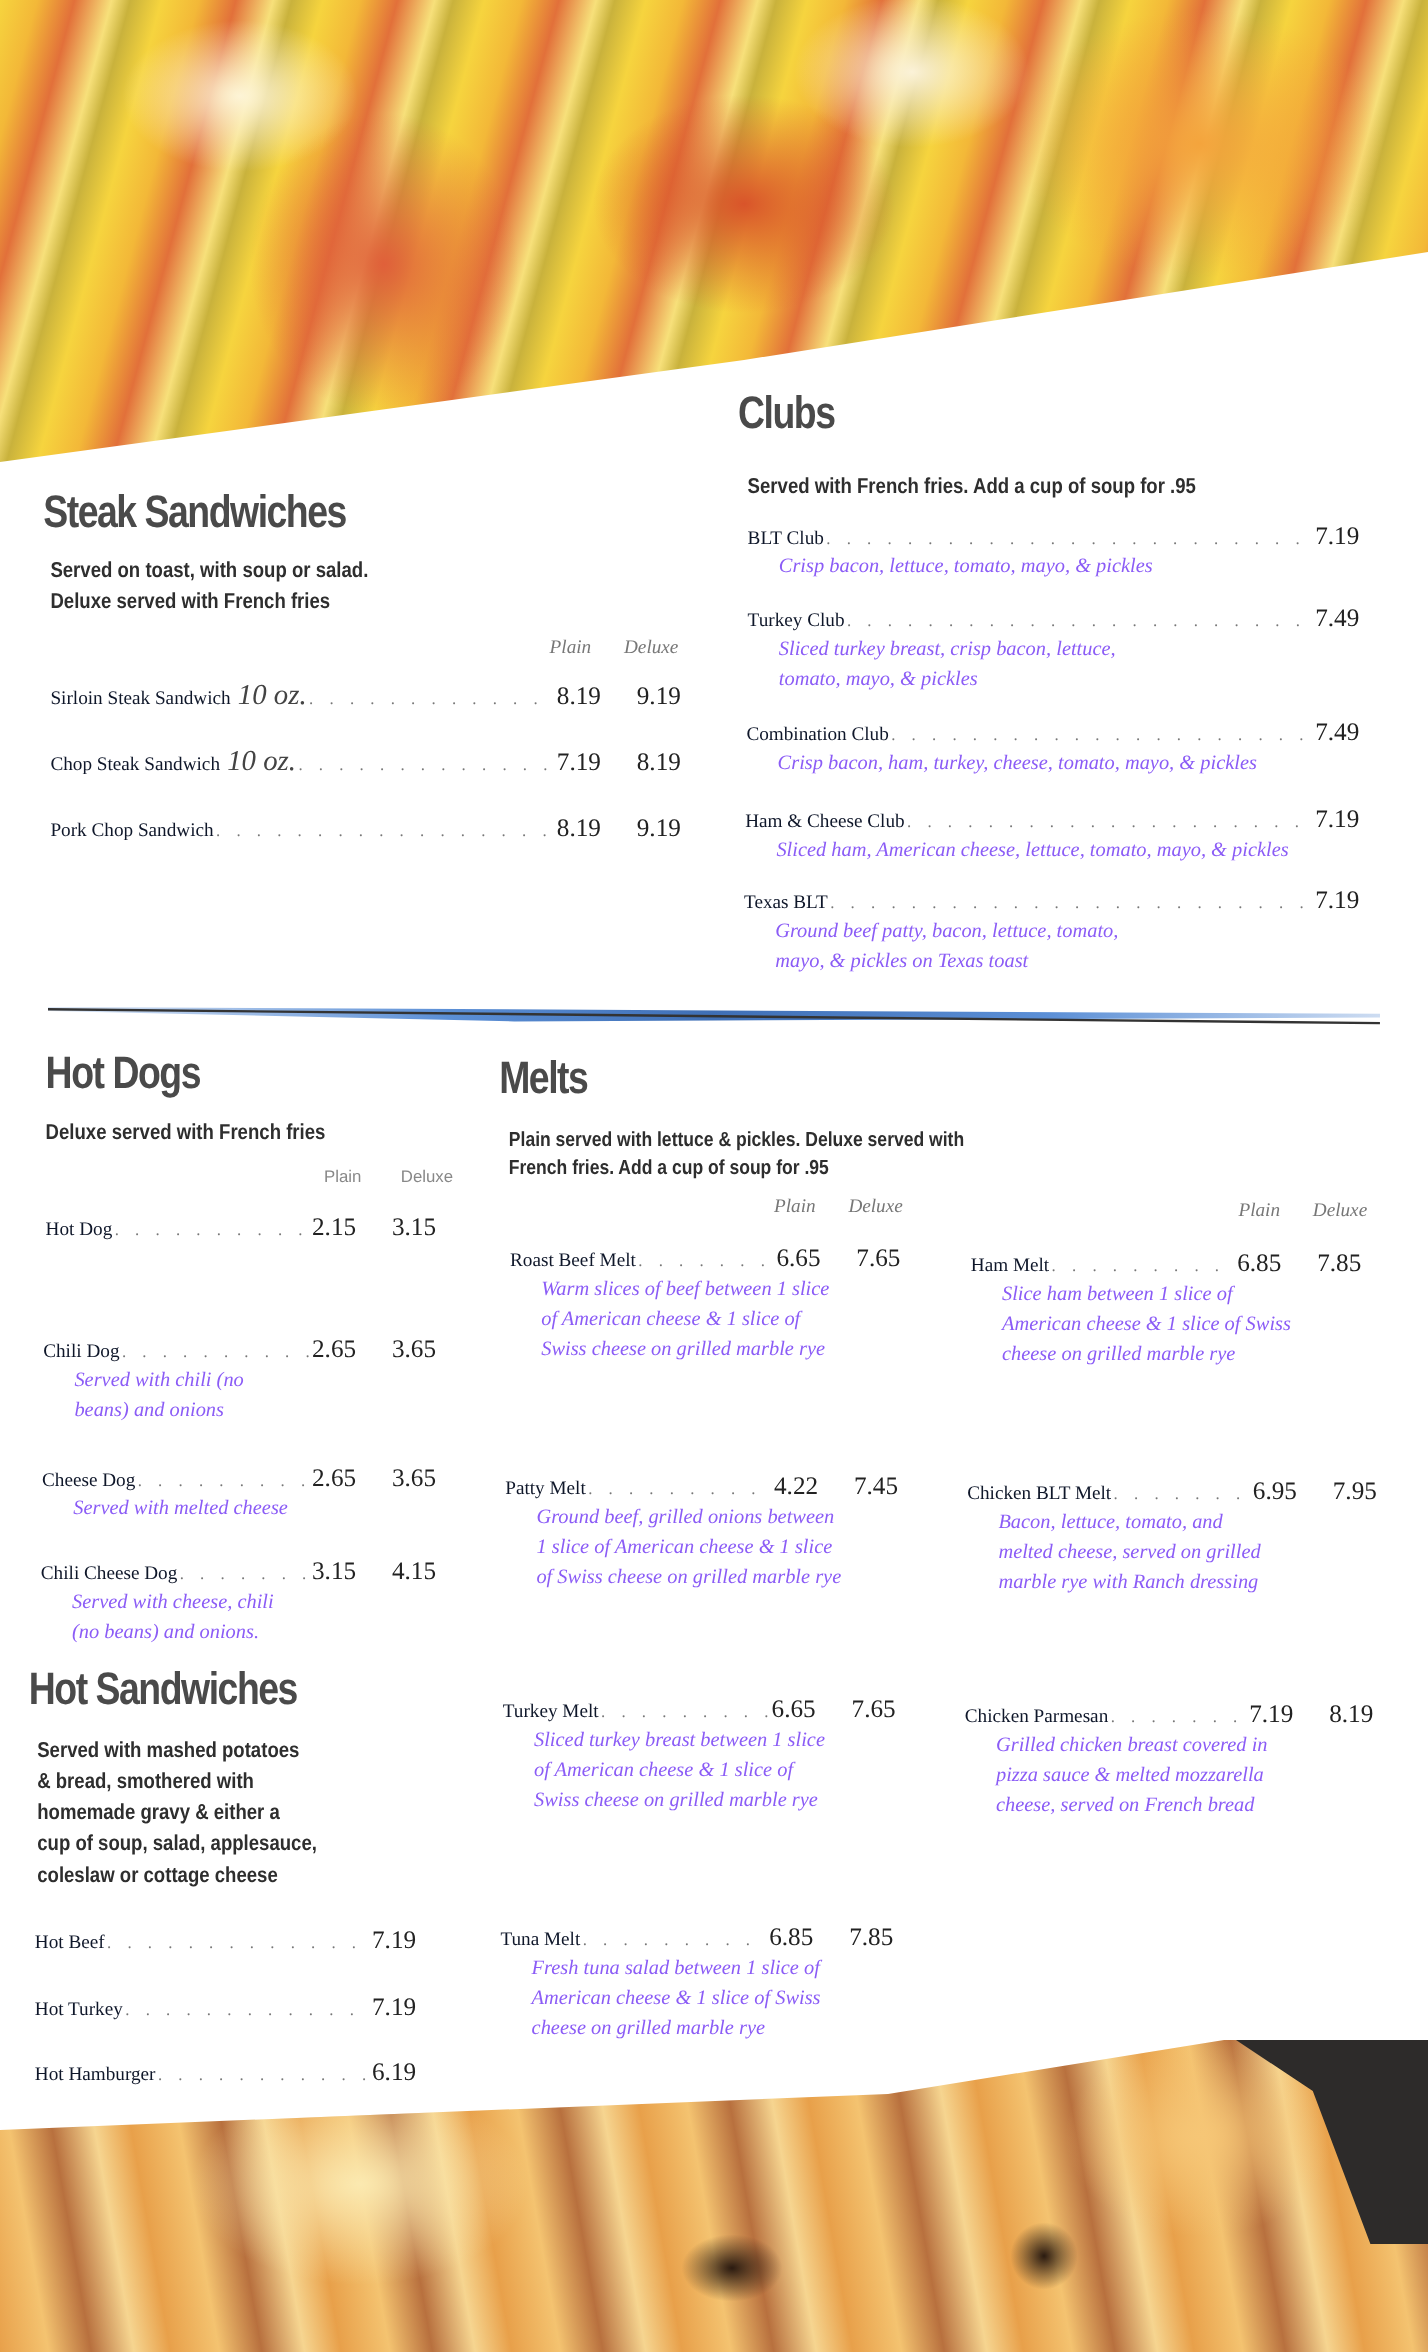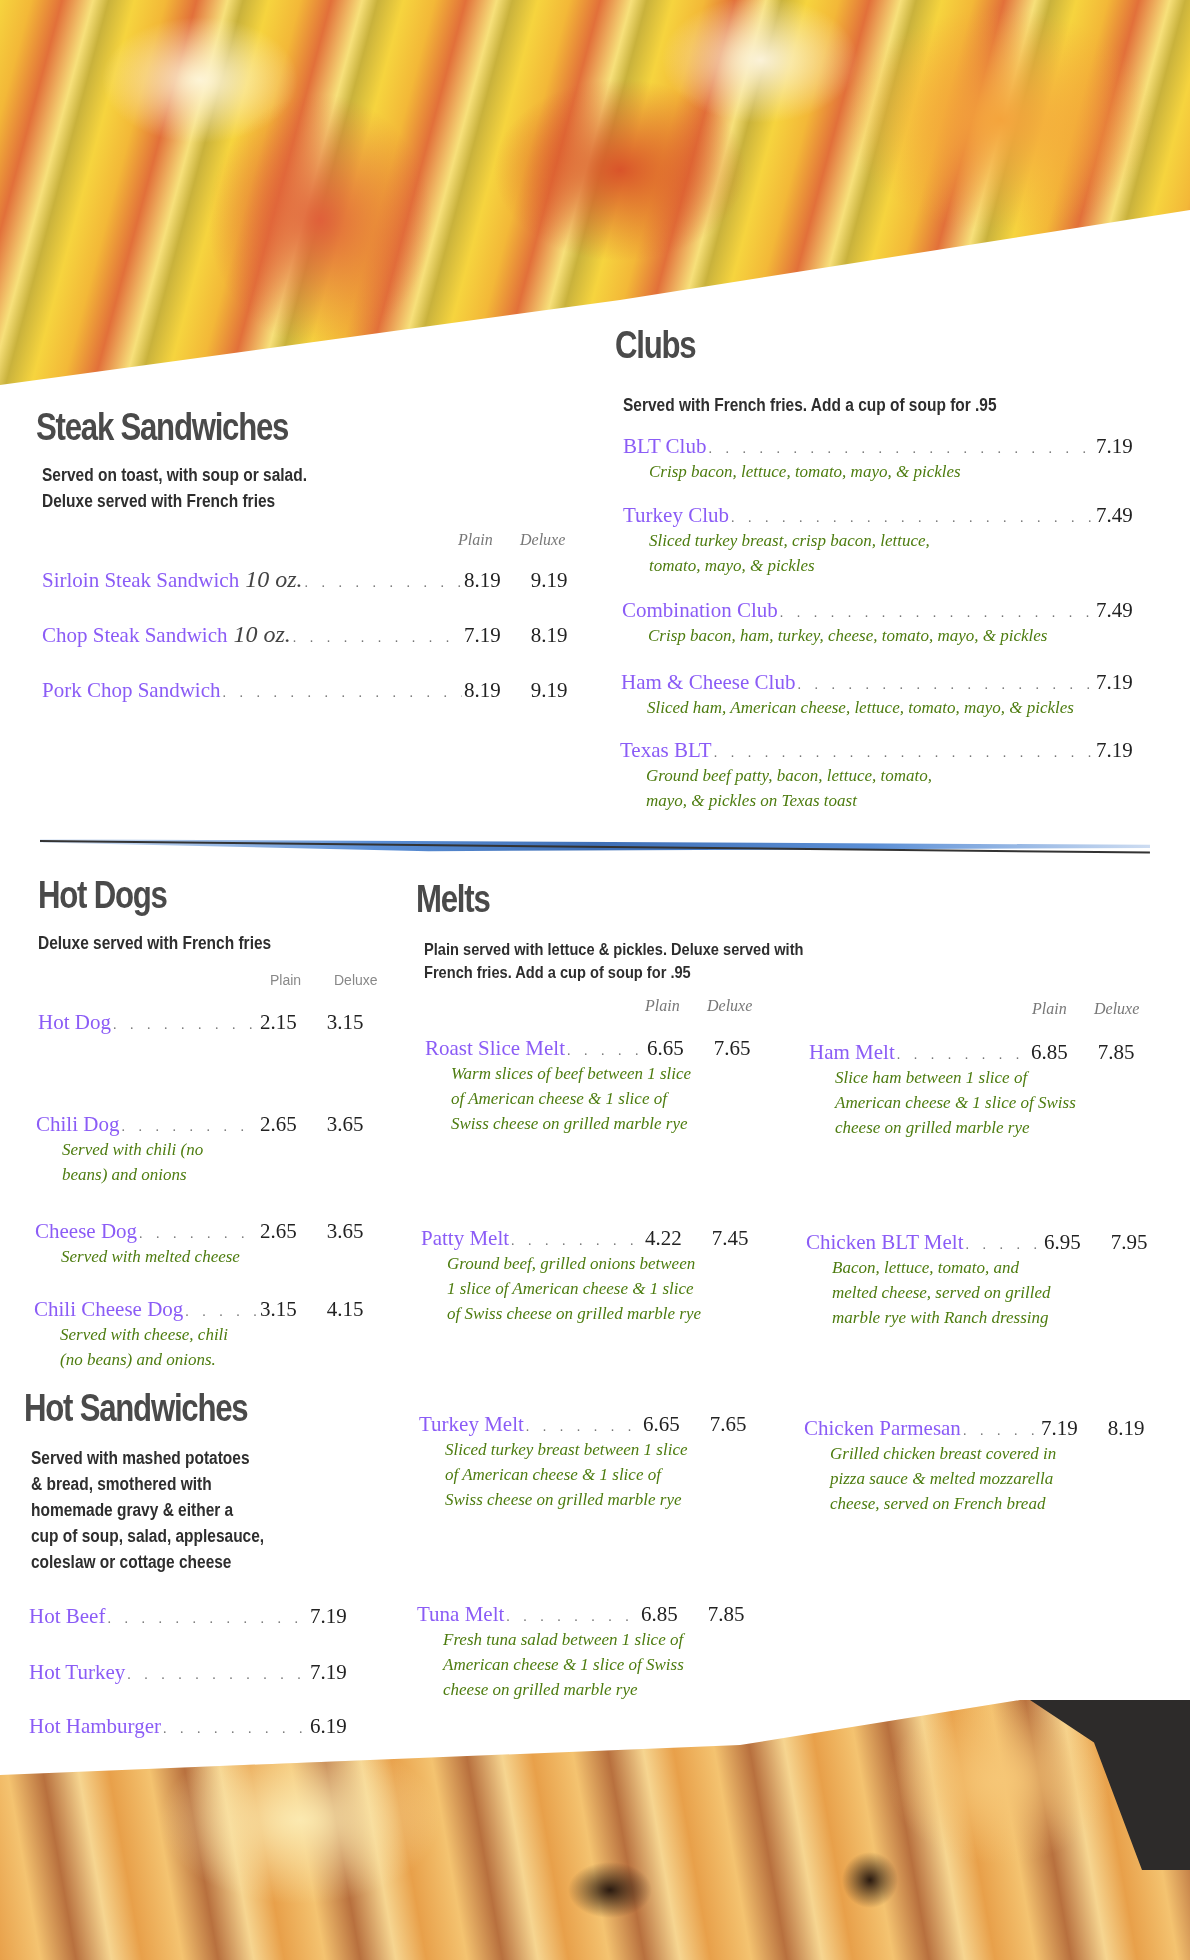--- a/index.html
+++ b/index.html
@@ -39,27 +39,27 @@
     position:absolute; font-family:"Liberation Sans", sans-serif; font-weight:bold;
     color:#2e2e2e; font-size:18px; line-height:26px; transform:scaleX(0.86); transform-origin:left top; margin:0;
     white-space:pre-line;
   }
   .colhead {
     position:absolute; font-family:"Liberation Serif", serif; font-style:italic; color:#777;
     font-size:16px;
   }
   .item { position:absolute; font-family:"Liberation Serif", serif; }
   .item .row { display:flex; align-items:baseline; white-space:nowrap; }
-  .item .name { color:#8b5cf6; font-size:21px; }
+  .item .name { color:#0f172a; font-size:16px; }
   .item .size { color:#444; font-style:italic; font-size:24px; margin-left:6px; }
   .item .dots { flex:1; overflow:hidden; color:#777; font-size:14px; letter-spacing:5px; margin:0 2px; }
   .item .dots::before { content:". . . . . . . . . . . . . . . . . . . . . . . . . . . . . . . . . . . . . . . . . . . . . ."; }
   .item .price { color:#222; font-size:21px; width:52px; text-align:left; }
   .item .price2 { color:#222; font-size:21px; width:66px; text-align:center;margin-top:12px; }
-  .item .desc { color:#4d7c0f; font-style:italic; font-size:17px; line-height:25px; padding-left:26px; white-space:pre-line; }
+  .item .desc { color:#8b5cf6; font-style:italic; font-size:17px; line-height:25px; padding-left:26px; white-space:pre-line; }
   .divider {
     position:absolute; left:40px; top:836px; width:1110px; height:16px;
     background: linear-gradient(90deg, rgba(90,140,210,0.2), #5b8fd6 30%, #3f6fb5 50%, #5b8fd6 75%, rgba(90,140,210,0.3));
     clip-path: polygon(0 20%, 100% 55%, 100% 75%, 35% 95%, 0 40%);
   }
   .divider-ink {
     position:absolute; left:40px; top:840px; width:1110px; height:2px; background:#333; transform:rotate(0.6deg); transform-origin:left;
   }
 </style>
 </head>
@@ -226,21 +226,21 @@
 <h2 class="heading" style="left:416px;top:880px;">Melts</h2>
 <p class="note" style="left:424px;top:938px;font-size:17px;line-height:23px;">Plain served with lettuce &amp; pickles. Deluxe served with
 French fries. Add a cup of soup for .95</p>
 <span class="colhead" style="left:645px;top:997px;">Plain</span>
 <span class="colhead" style="left:707px;top:997px;">Deluxe</span>
 <span class="colhead" style="left:1032px;top:1000px;">Plain</span>
 <span class="colhead" style="left:1094px;top:1000px;">Deluxe</span>
 
 <div class="item" style="left:425px;top:1024px;width:340px;">
   <div class="row">
-      <span class="name">Roast Slice Melt</span>
+      <span class="name">Roast Beef Melt</span>
       <span class="dots"></span>
       <span class="price">6.65</span>
       <span class="price2">7.65</span>
     </div>
   <div class="desc">Warm slices of beef between 1 slice
 of American cheese &amp; 1 slice of
 Swiss cheese on grilled marble rye</div>
 </div>
 <div class="item" style="left:809px;top:1028px;width:340px;">
   <div class="row">

